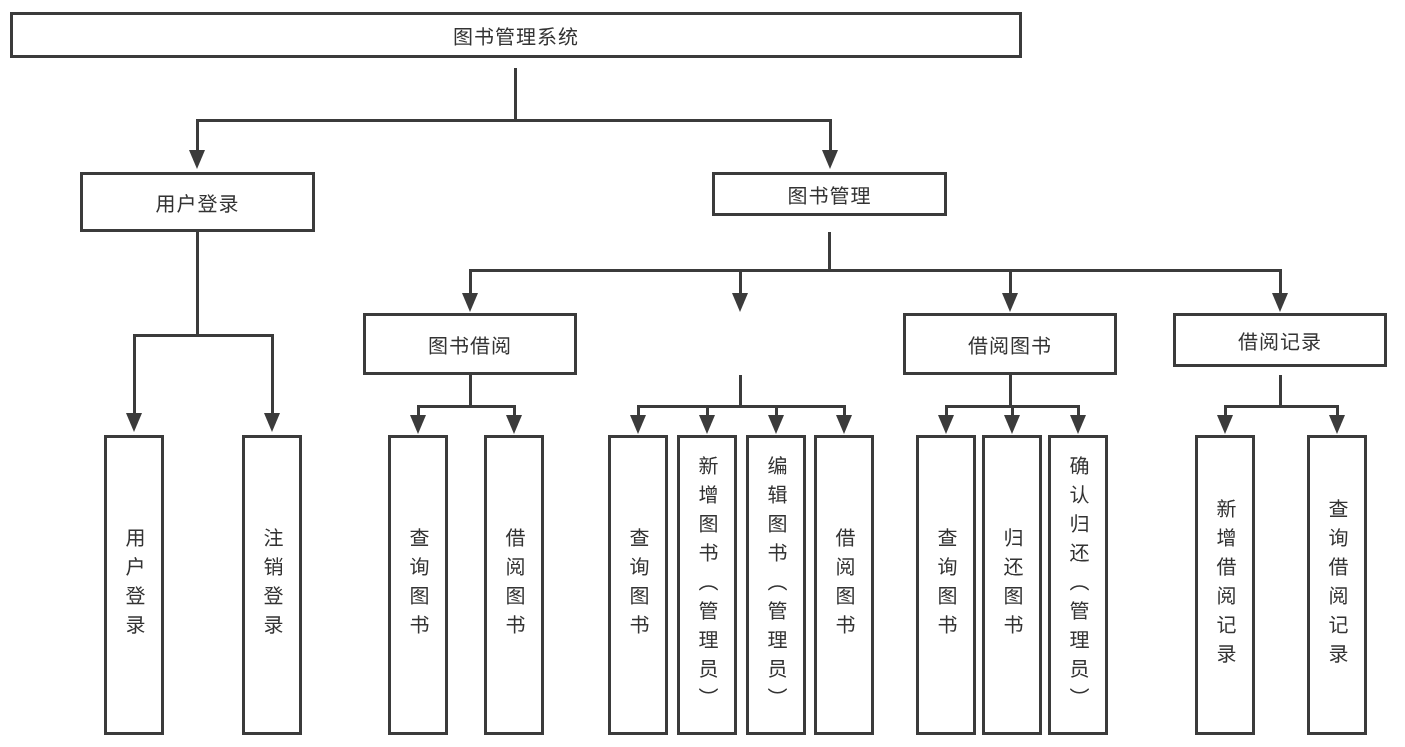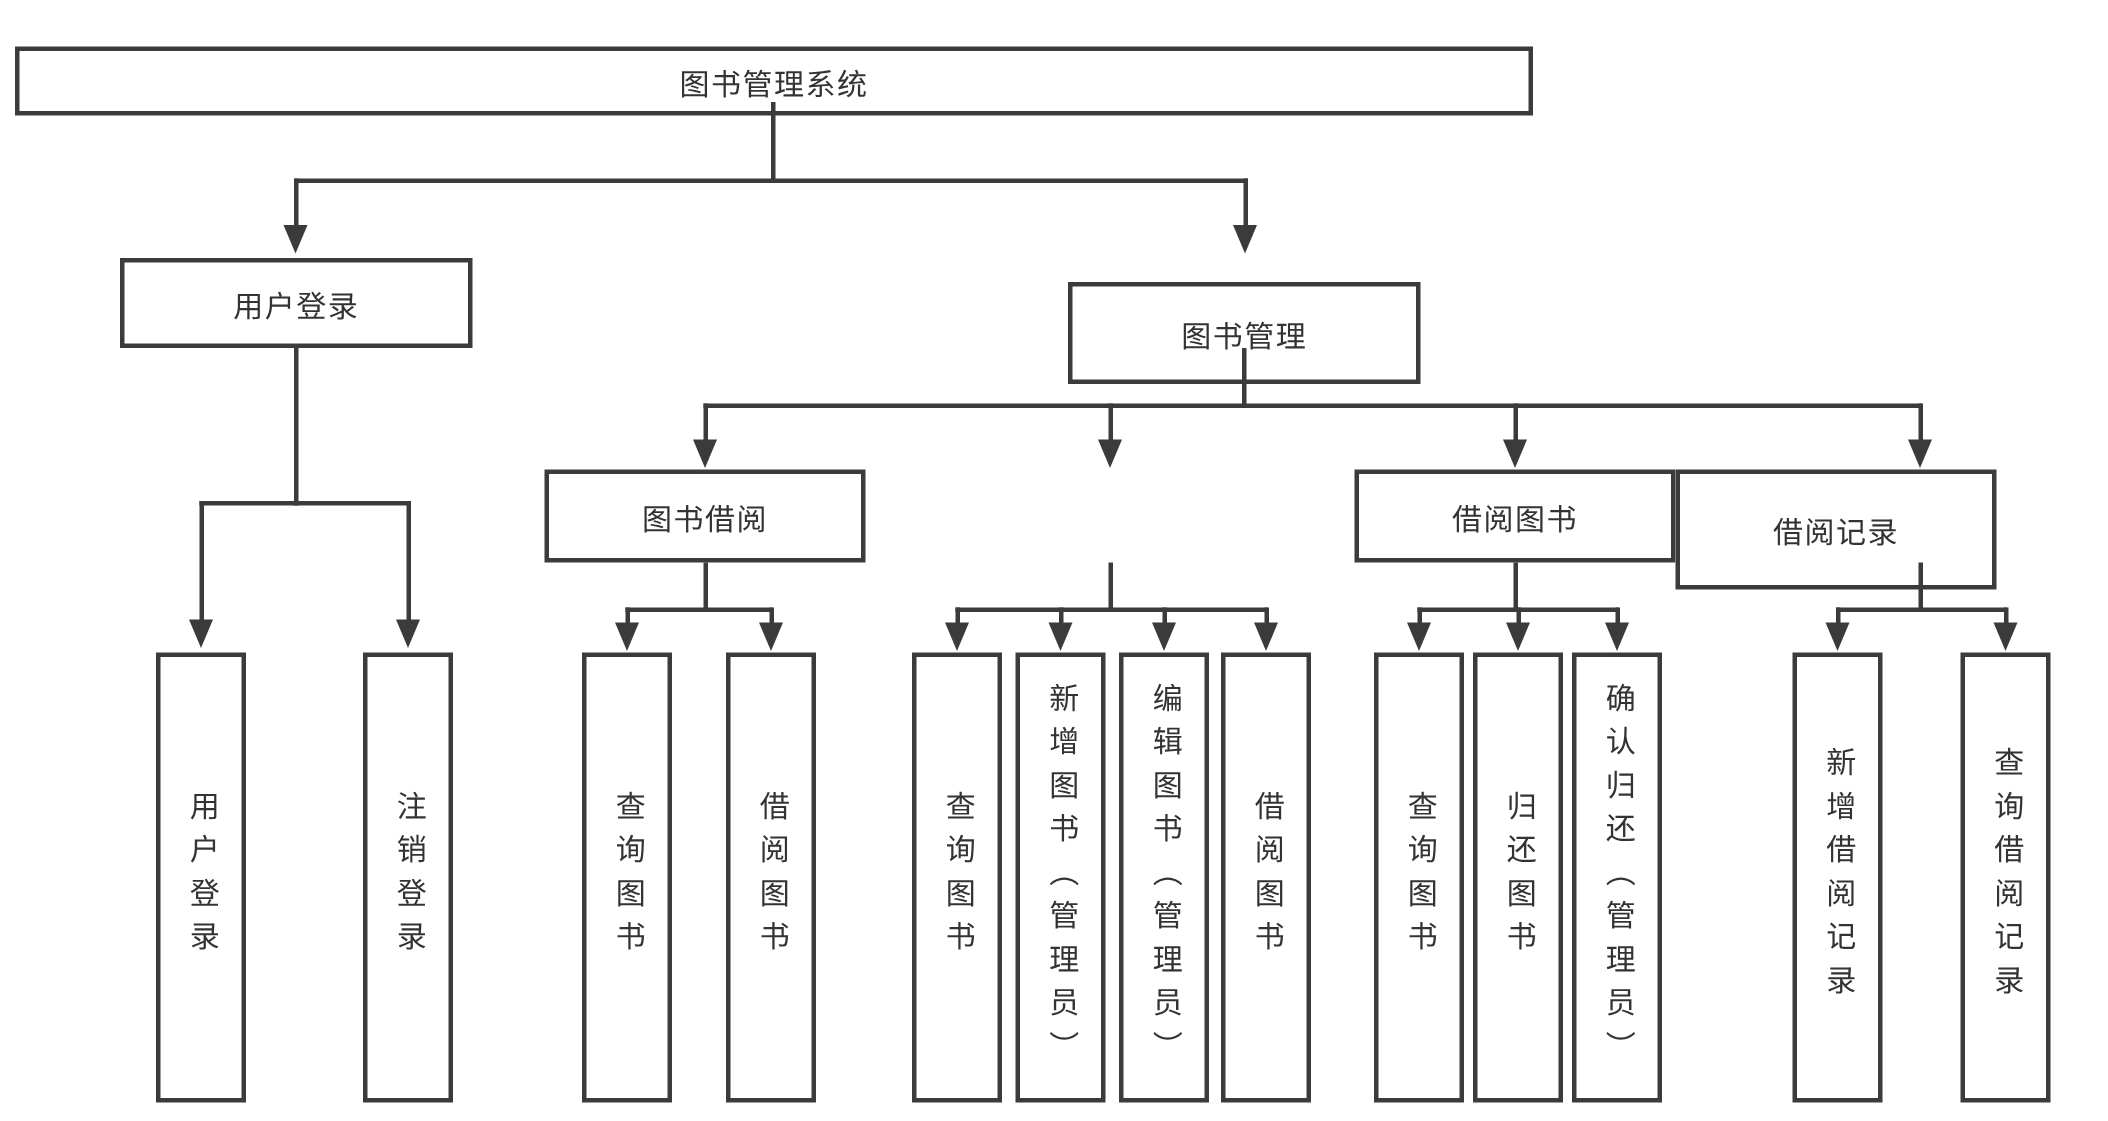--- a/index.html
+++ b/index.html
@@ -58,35 +58,35 @@
     letter-spacing: 1px;
     z-index: 10;
     white-space: nowrap;
   }
 </style>
 </head>
 <body>
 
 <div class="canvas">
 
-  <div class="box" style="left:10px;top:31px;width:1012px;height:46px">
+  <div class="box" style="left:10px;top:12px;width:1012px;height:46px">
     <span class="hlabel">图书管理系统</span>
   </div>
 
   <div class="lv" style="left:514px;top:68px;height:54px"></div>
   <div class="lh" style="left:196px;top:119px;width:636px"></div>
   <div class="lv" style="left:196px;top:119px;height:33px"></div>
   <div class="arw" style="left:189px;top:150px"></div>
   <div class="lv" style="left:829px;top:119px;height:33px"></div>
   <div class="arw" style="left:822px;top:150px"></div>
 
   <div class="box" style="left:80px;top:172px;width:235px;height:60px">
     <span class="hlabel">用户登录</span>
   </div>
-  <div class="box" style="left:712px;top:188px;width:235px;height:68px">
+  <div class="box" style="left:712px;top:172px;width:235px;height:44px">
     <span class="hlabel">图书管理</span>
   </div>
 
   <div class="lv" style="left:196px;top:232px;height:105px"></div>
   <div class="lh" style="left:133px;top:334px;width:140px"></div>
   <div class="lv" style="left:133px;top:334px;height:80px"></div>
   <div class="arw" style="left:126px;top:413px"></div>
   <div class="lv" style="left:271px;top:334px;height:80px"></div>
   <div class="arw" style="left:264px;top:413px"></div>
 
@@ -100,21 +100,21 @@
   <div class="arw" style="left:1002px;top:293px"></div>
   <div class="lv" style="left:1279px;top:269px;height:26px"></div>
   <div class="arw" style="left:1272px;top:293px"></div>
 
   <div class="box" style="left:363px;top:313px;width:214px;height:62px">
     <span class="hlabel">图书借阅</span>
   </div>
   <div class="box" style="left:903px;top:313px;width:214px;height:62px">
     <span class="hlabel">借阅图书</span>
   </div>
-  <div class="box" style="left:1117px;top:313px;width:214px;height:80px">
+  <div class="box" style="left:1173px;top:313px;width:214px;height:54px">
     <span class="hlabel">借阅记录</span>
   </div>
 
   <div class="lv" style="left:469px;top:375px;height:33px"></div>
   <div class="lh" style="left:417px;top:405px;width:98px"></div>
   <div class="lv" style="left:417px;top:405px;height:12px"></div>
   <div class="arw" style="left:410px;top:415px"></div>
   <div class="lv" style="left:513px;top:405px;height:12px"></div>
   <div class="arw" style="left:506px;top:415px"></div>
 

